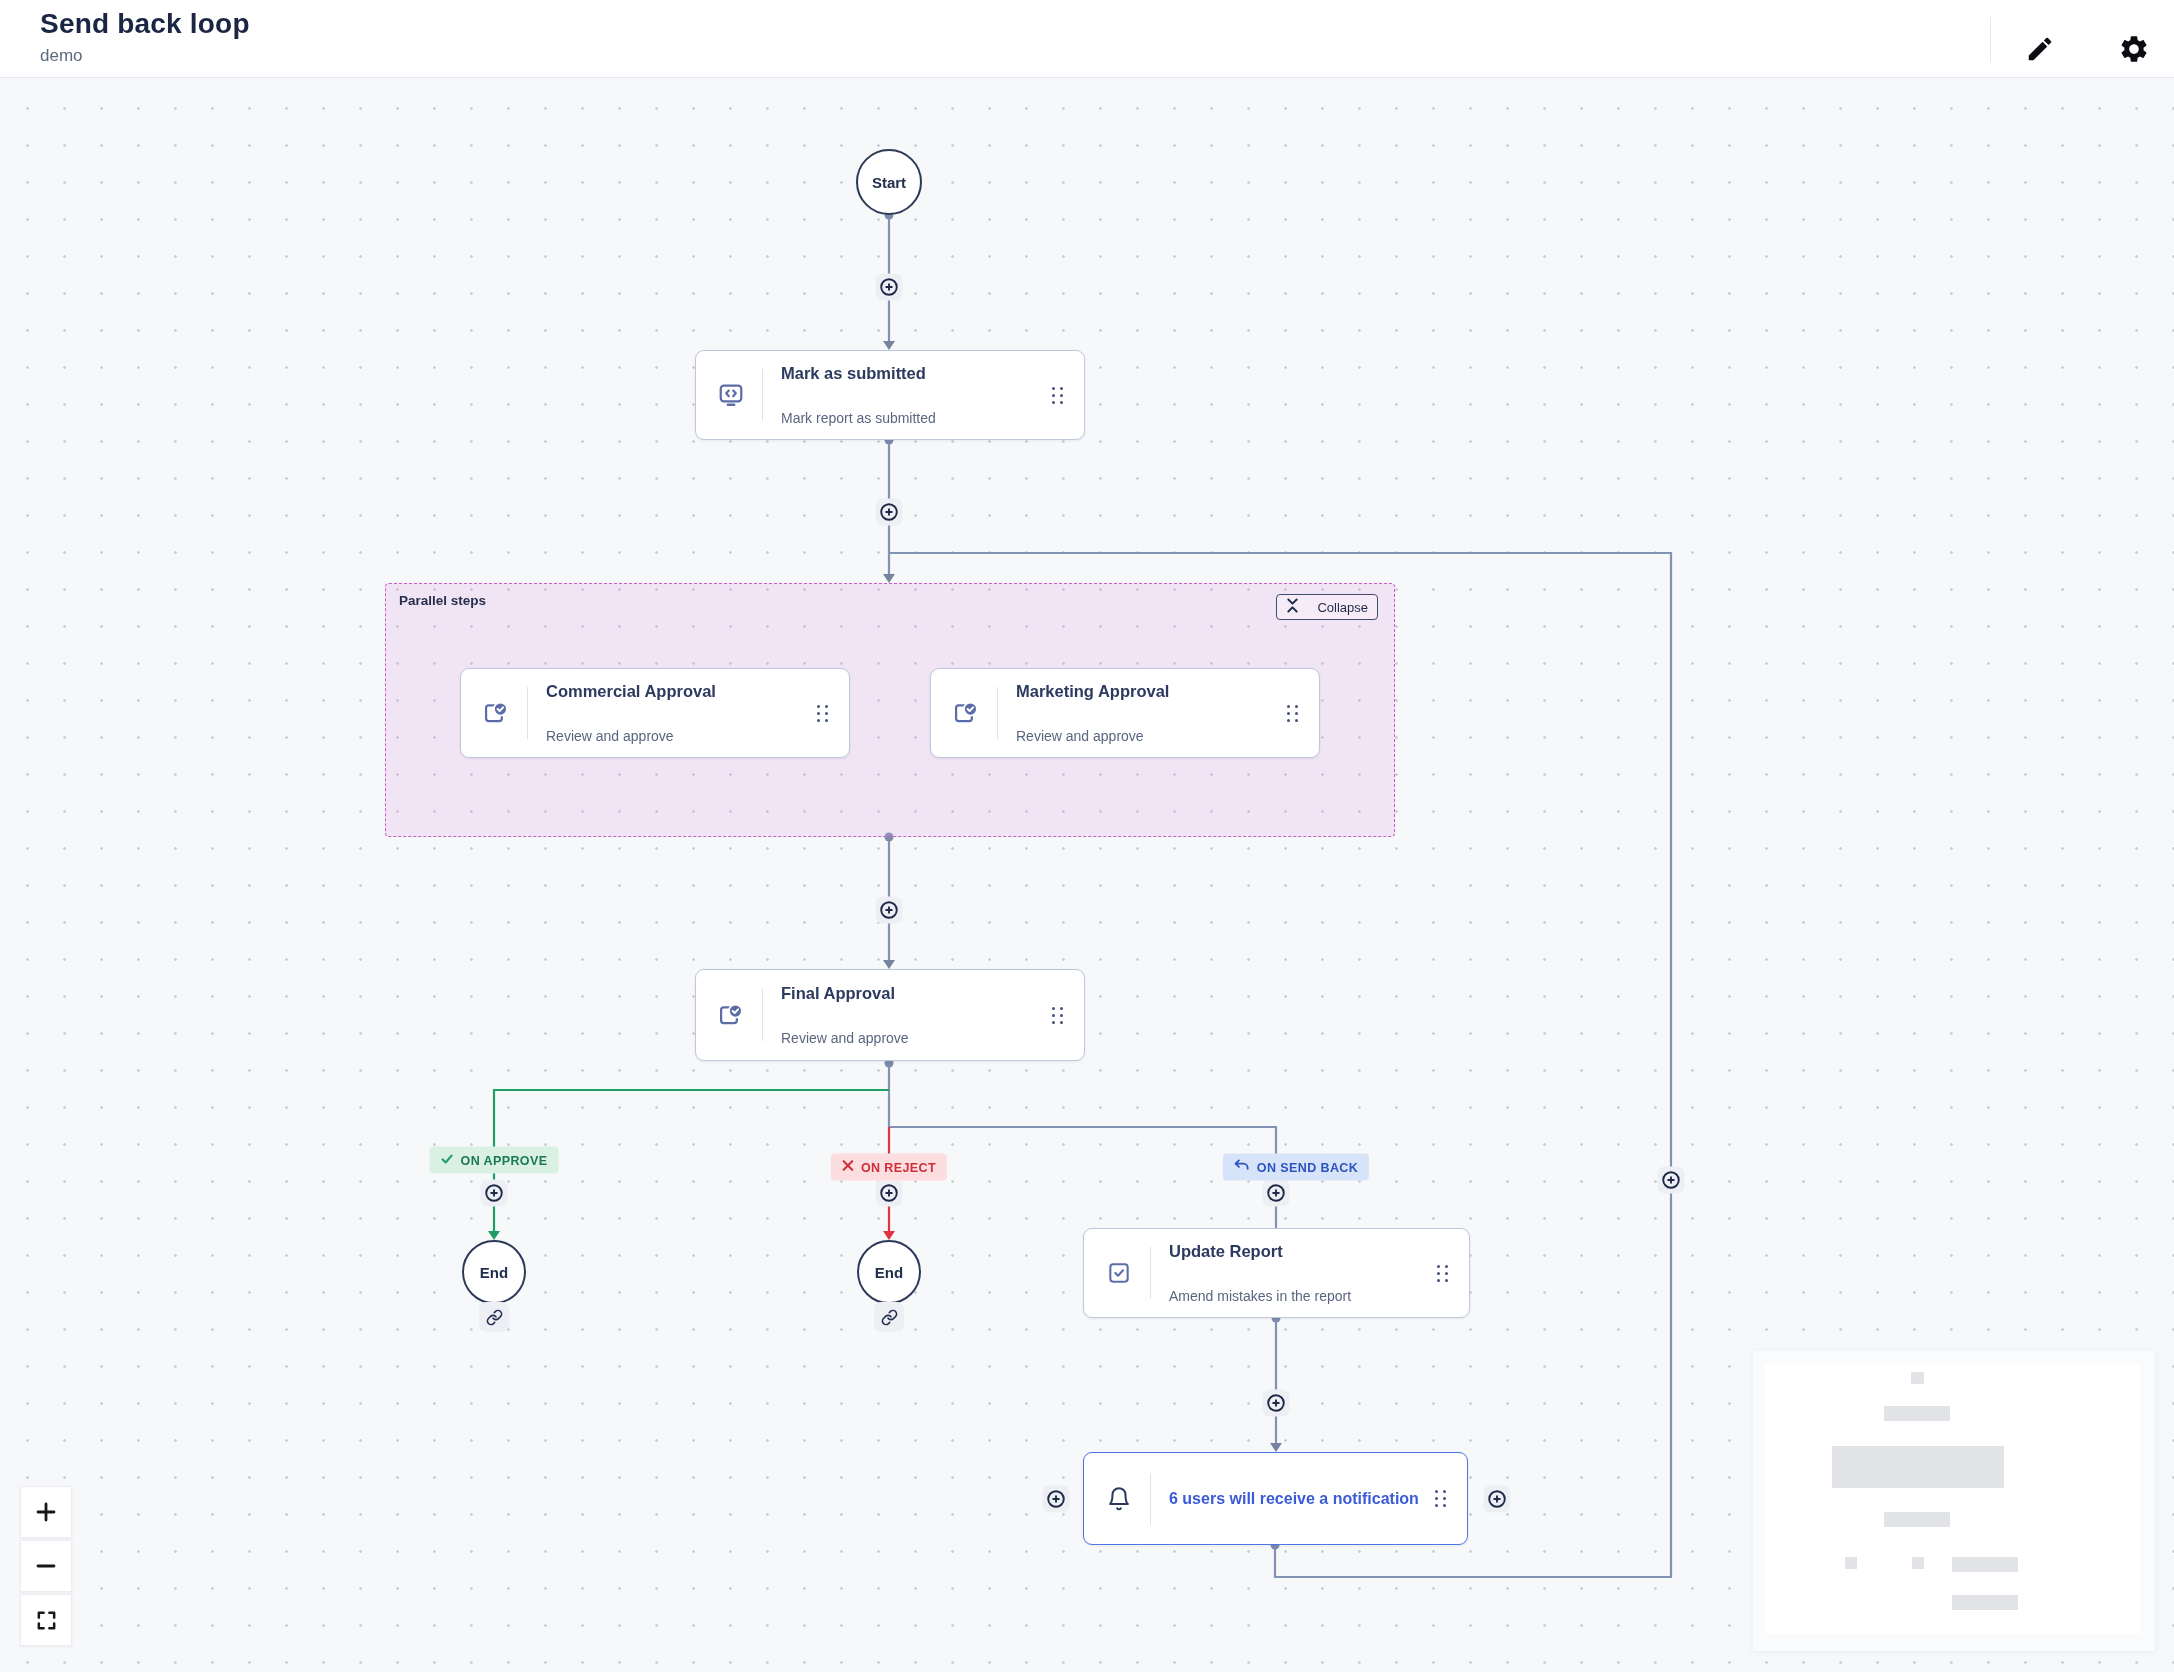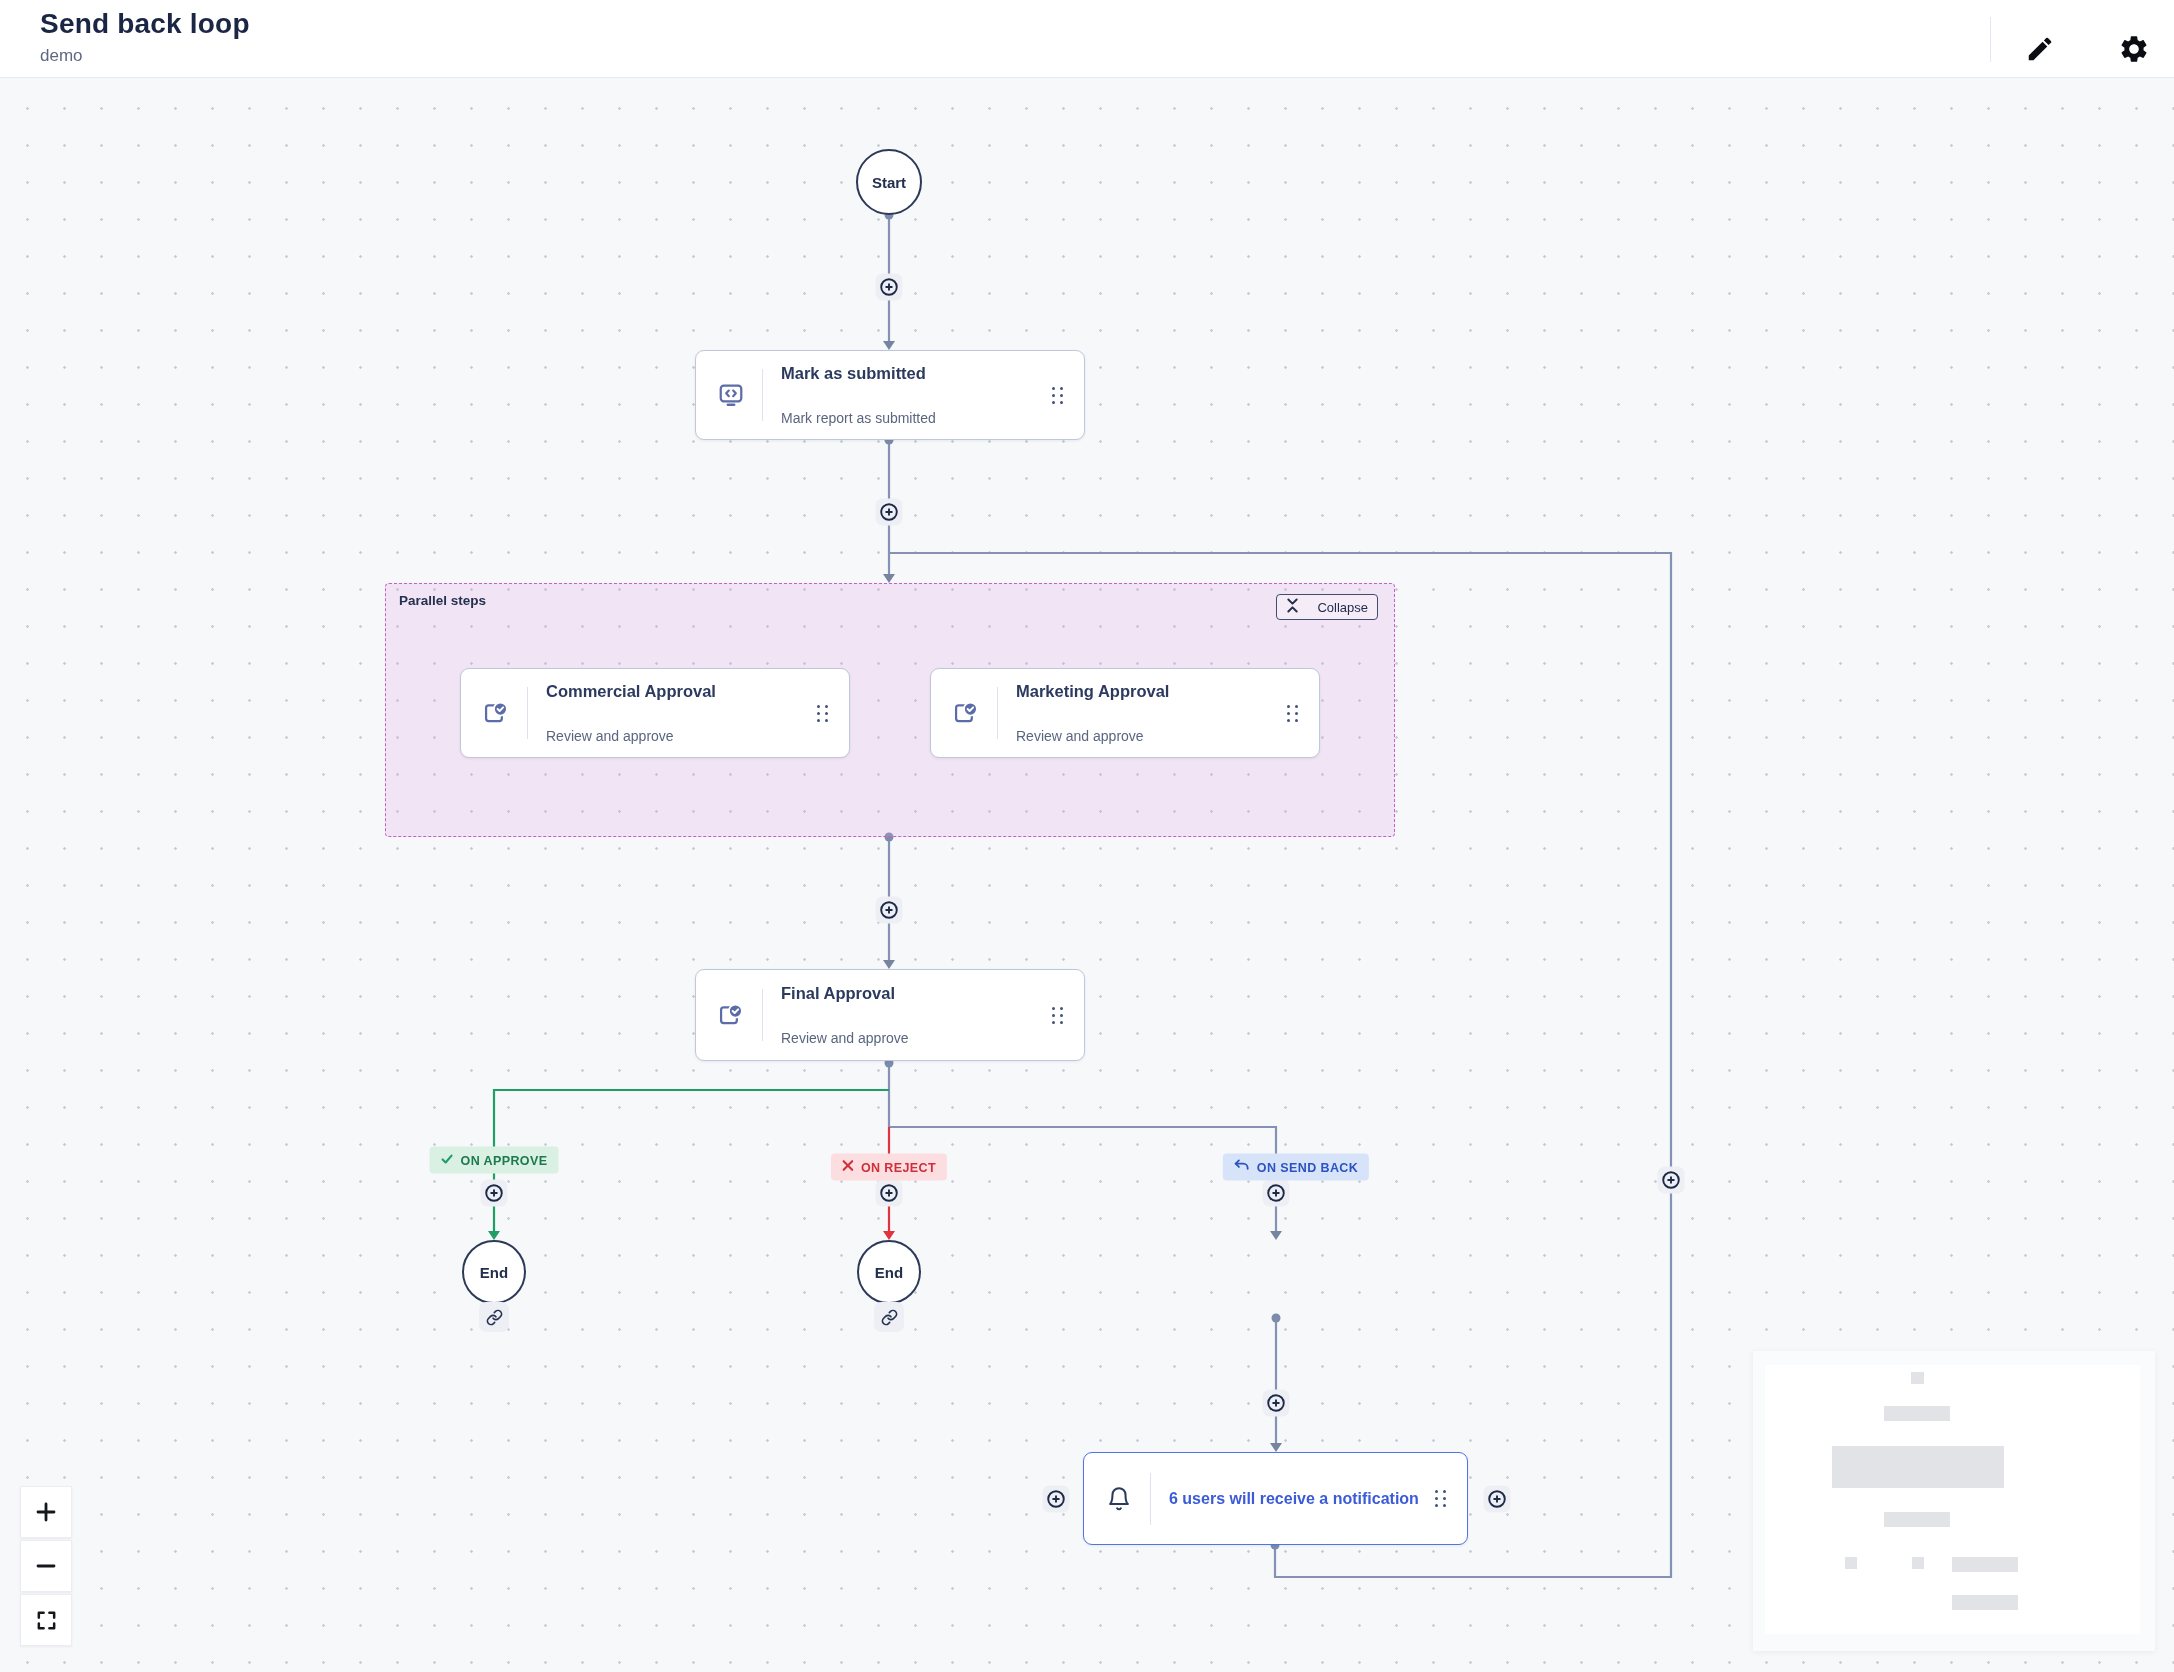--- a/index.html
+++ b/index.html
@@ -348,20 +348,41 @@
           <path d="M14 11a5 5 0 0 0-7.54-.54l-3 3a5 5 0 0 0 7.07 7.07l1.71-1.71"></path>
         </svg>
     </div>
     <div class="link-chip" style="left:889px;top:1239px;">
       <svg width="17" height="17" viewBox="0 0 24 24" fill="none" stroke="#25314f" stroke-width="2.3" stroke-linecap="round" stroke-linejoin="round">
           <path d="M10 13a5 5 0 0 0 7.54.54l3-3a5 5 0 0 0-7.07-7.07l-1.72 1.71"></path>
           <path d="M14 11a5 5 0 0 0-7.54-.54l-3 3a5 5 0 0 0 7.07 7.07l1.71-1.71"></path>
         </svg>
     </div>
 
+    <div class="card" style="left:1083px;top:1150px;width:387px;height:90px;">
+      <div class="card-icon">
+        <svg width="26" height="26" viewBox="0 0 24 24" fill="none" stroke="#5c6ca8" stroke-width="1.9" stroke-linecap="round" stroke-linejoin="round">
+          <rect x="4" y="4" width="16" height="16" rx="2.6"></rect>
+          <path d="M8.6 12l2.5 2.5 4.6-5"></path>
+        </svg>
+      </div>
+      <div class="card-divider"></div>
+      <div class="card-text">
+        <div class="card-title">Update Report</div>
+        <div class="card-subtitle">Amend mistakes in the report</div>
+      </div>
+      <div class="drag-handle">
+          <span></span>
+          <span></span>
+          <span></span>
+          <span></span>
+          <span></span>
+          <span></span>
+        </div>
+    </div>
 
     <div class="card card-notif" style="left:1083px;top:1374px;width:385px;height:93px;">
       <div class="card-icon">
         <svg width="26" height="26" viewBox="0 0 24 24" fill="none" stroke="#2b3a5e" stroke-width="1.9" stroke-linecap="round" stroke-linejoin="round">
           <path d="M18 8a6 6 0 0 0-12 0c0 7-2.2 8.6-2.2 8.6h16.4S18 15 18 8"></path>
           <path d="M13.7 20.6a2 2 0 0 1-3.4 0"></path>
         </svg>
       </div>
       <div class="card-divider"></div>
       <div class="card-text">

